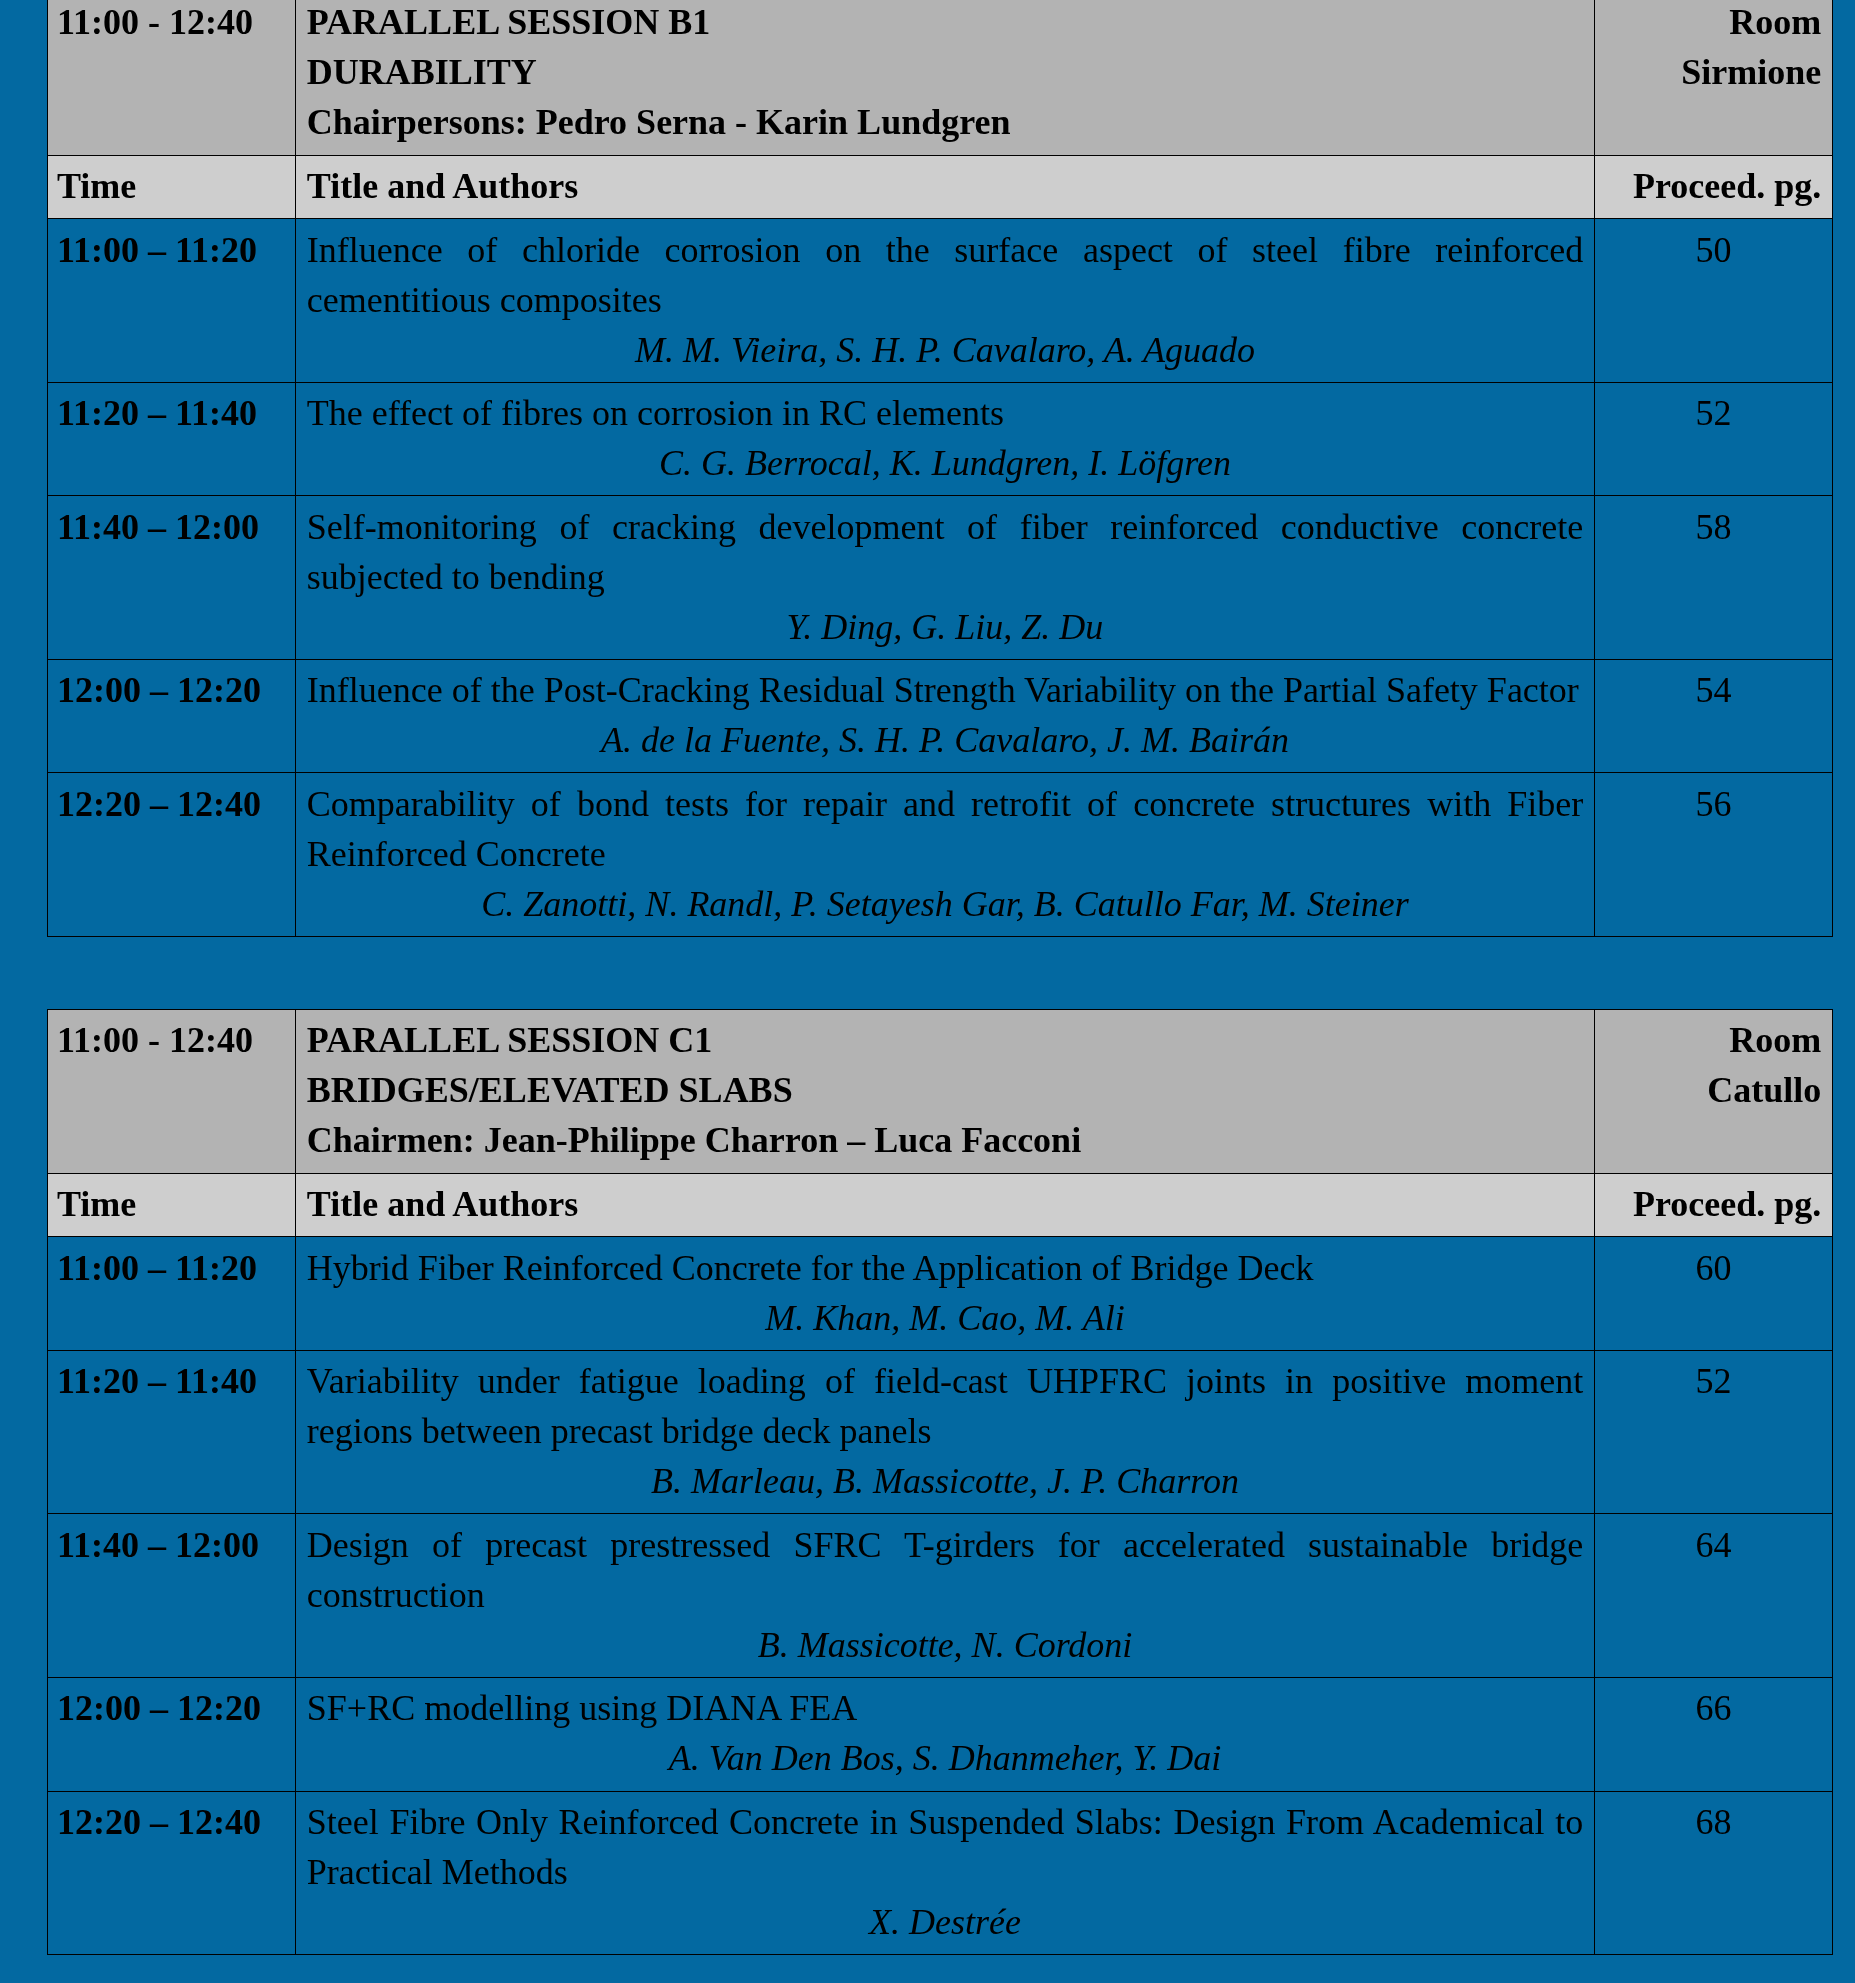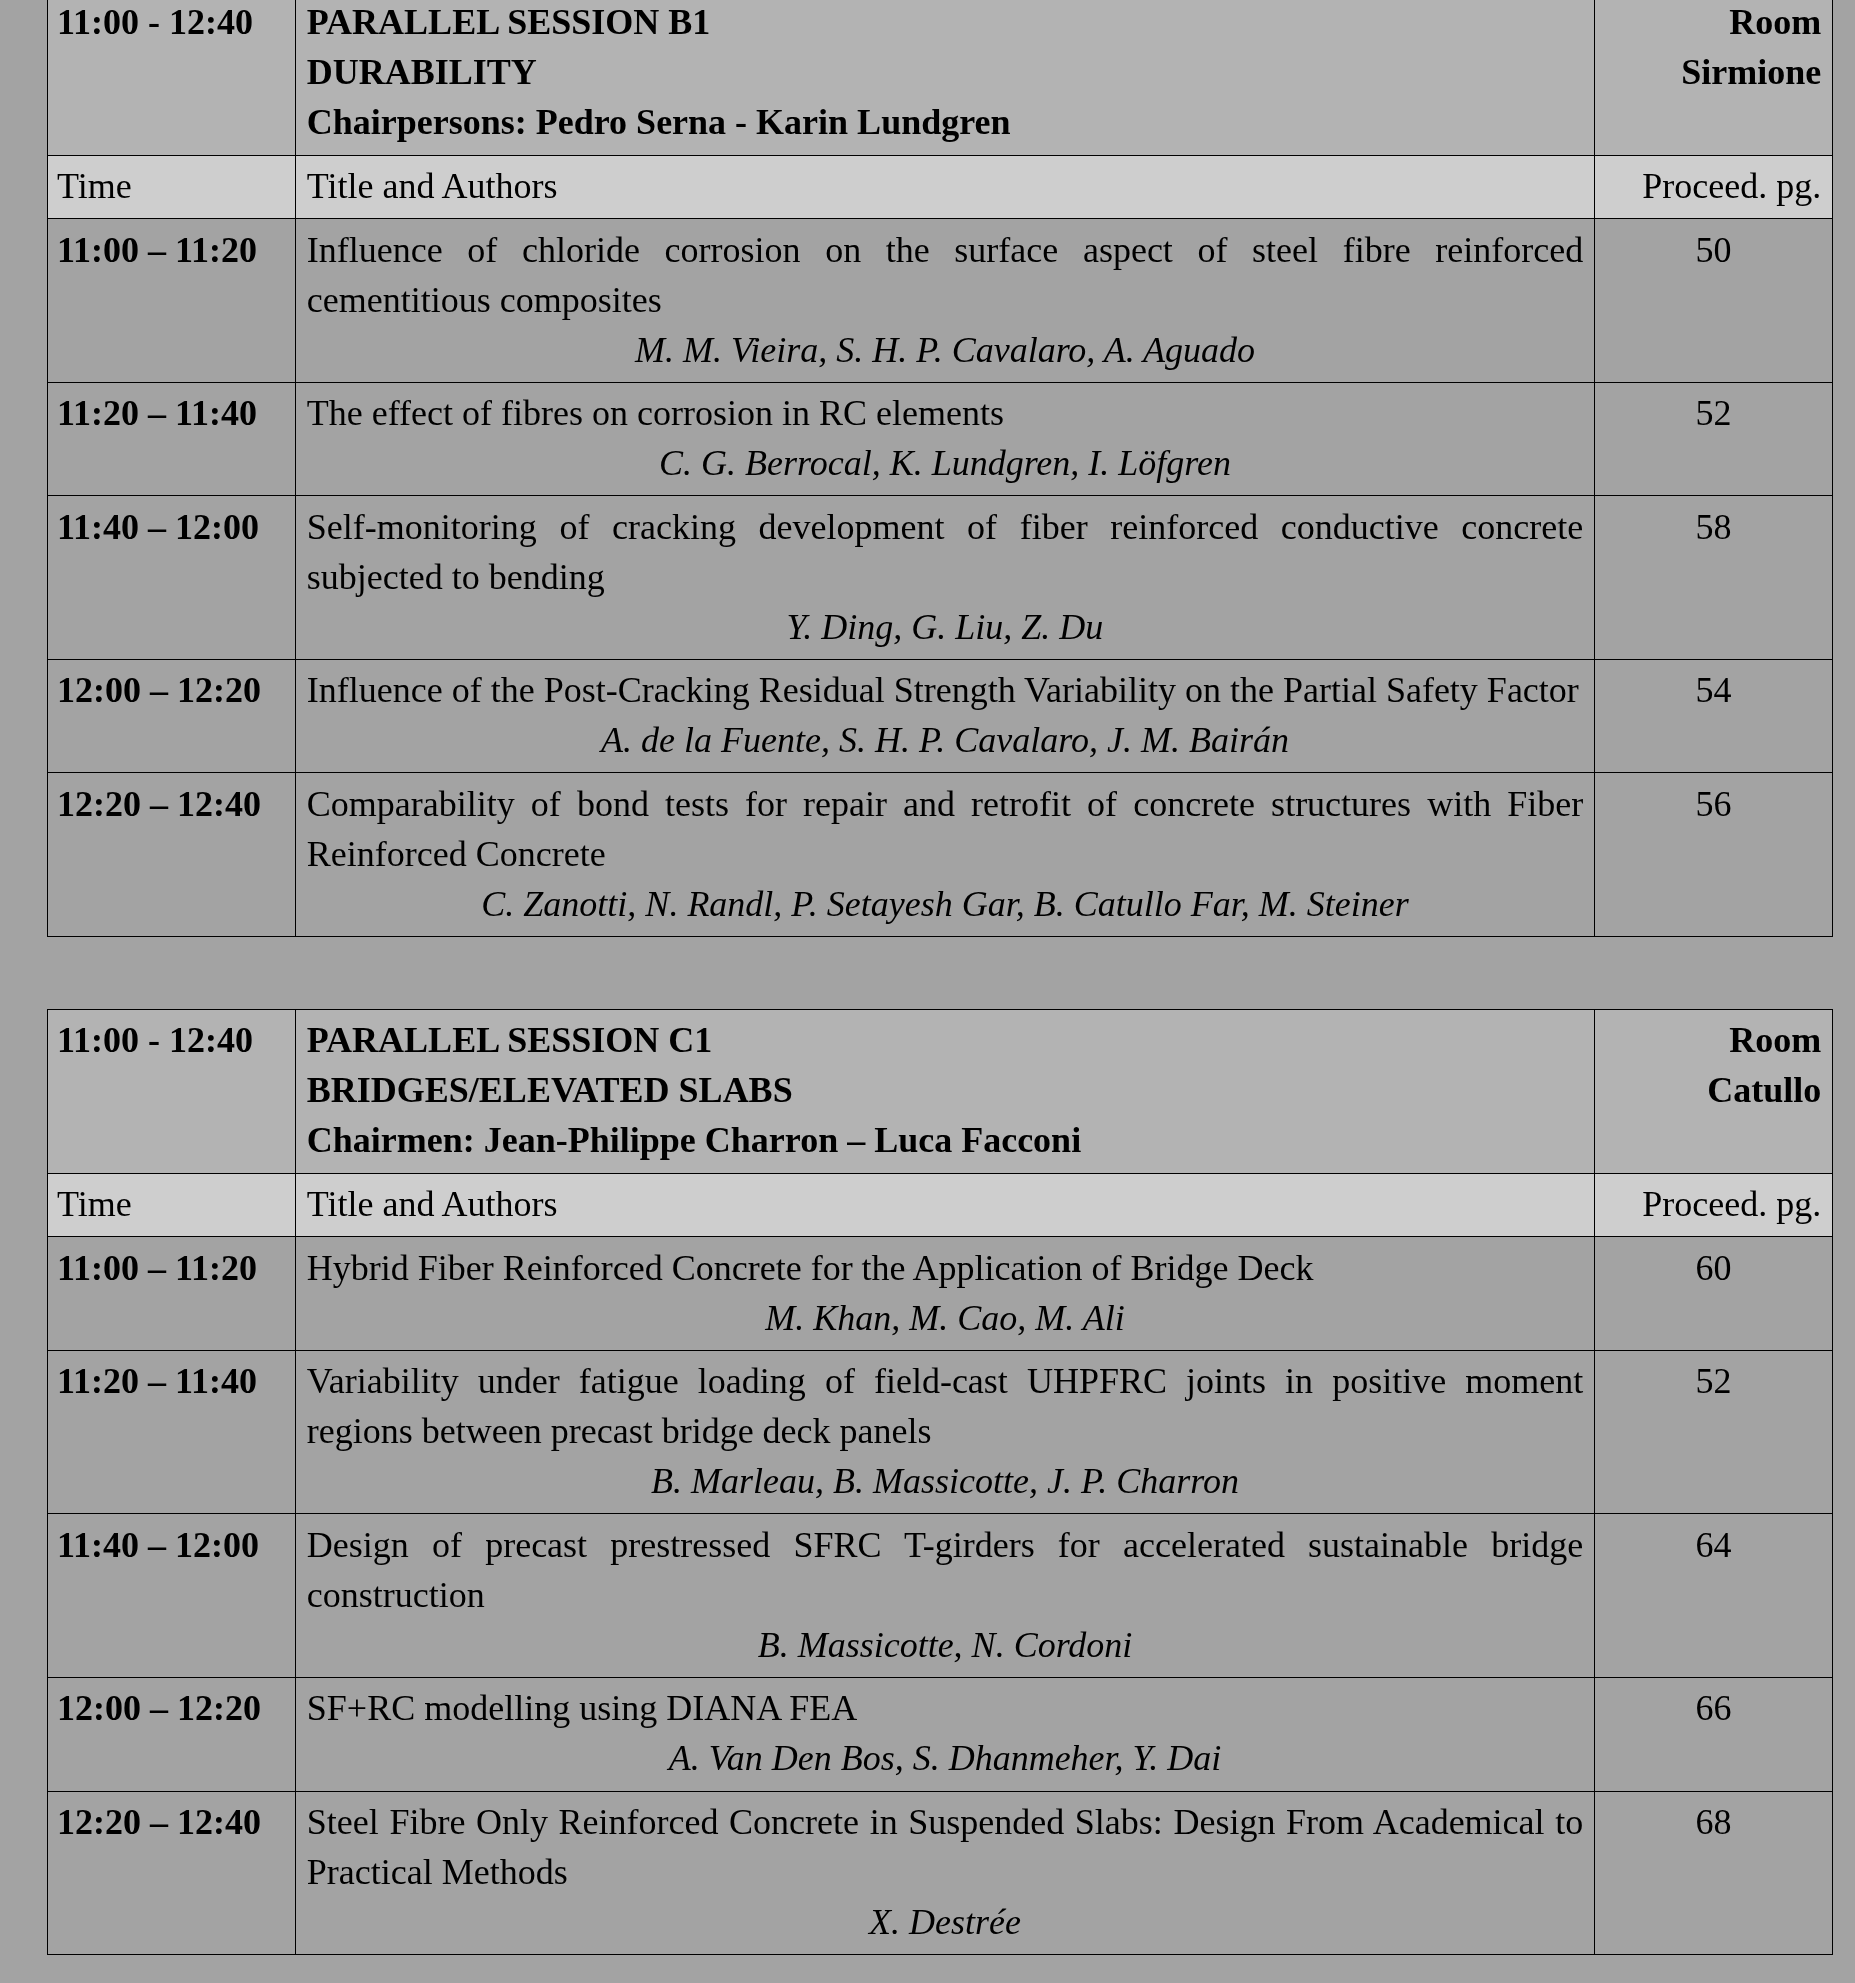--- a/index.html
+++ b/index.html
@@ -5,21 +5,21 @@
   html, body {
     margin: 0;
     padding: 0;
     background: #ffffff;
   }
   .page {
     position: relative;
     width: 1855px;
     height: 1984px;
     overflow: hidden;
-    background: #a3a3a3;
+    background: #0369a1;
     color: #000000;
     font-family: "Liberation Serif", serif;
   }
   .doc {
     position: absolute;
     left: 47px;
     top: -9px;
     width: 1785px;
   }
   table.session-table {
@@ -37,21 +37,21 @@
     vertical-align: top;
     padding: 5.4px 10.8px 7.2px 10.8px;
     word-wrap: break-word;
   }
   tr.session-header td {
     background: var(--session-header-bg, #b3b3b3);
     font-weight: 700;
   }
   tr.col-header td {
     background: var(--column-header-bg, #cecece);
-    font-weight: 400;
+    font-weight: 700;
   }
   .cell-right { text-align: right; }
   .time-cell  { padding-left: 9px; font-weight: bold; }
   .title-text { text-align: justify; }
   .authors    { font-style: italic; text-align: center; }
   .page-cell  { text-align: center; }
   .table-gap  { height: 72px; }
 </style>
 </head>
 <body>

